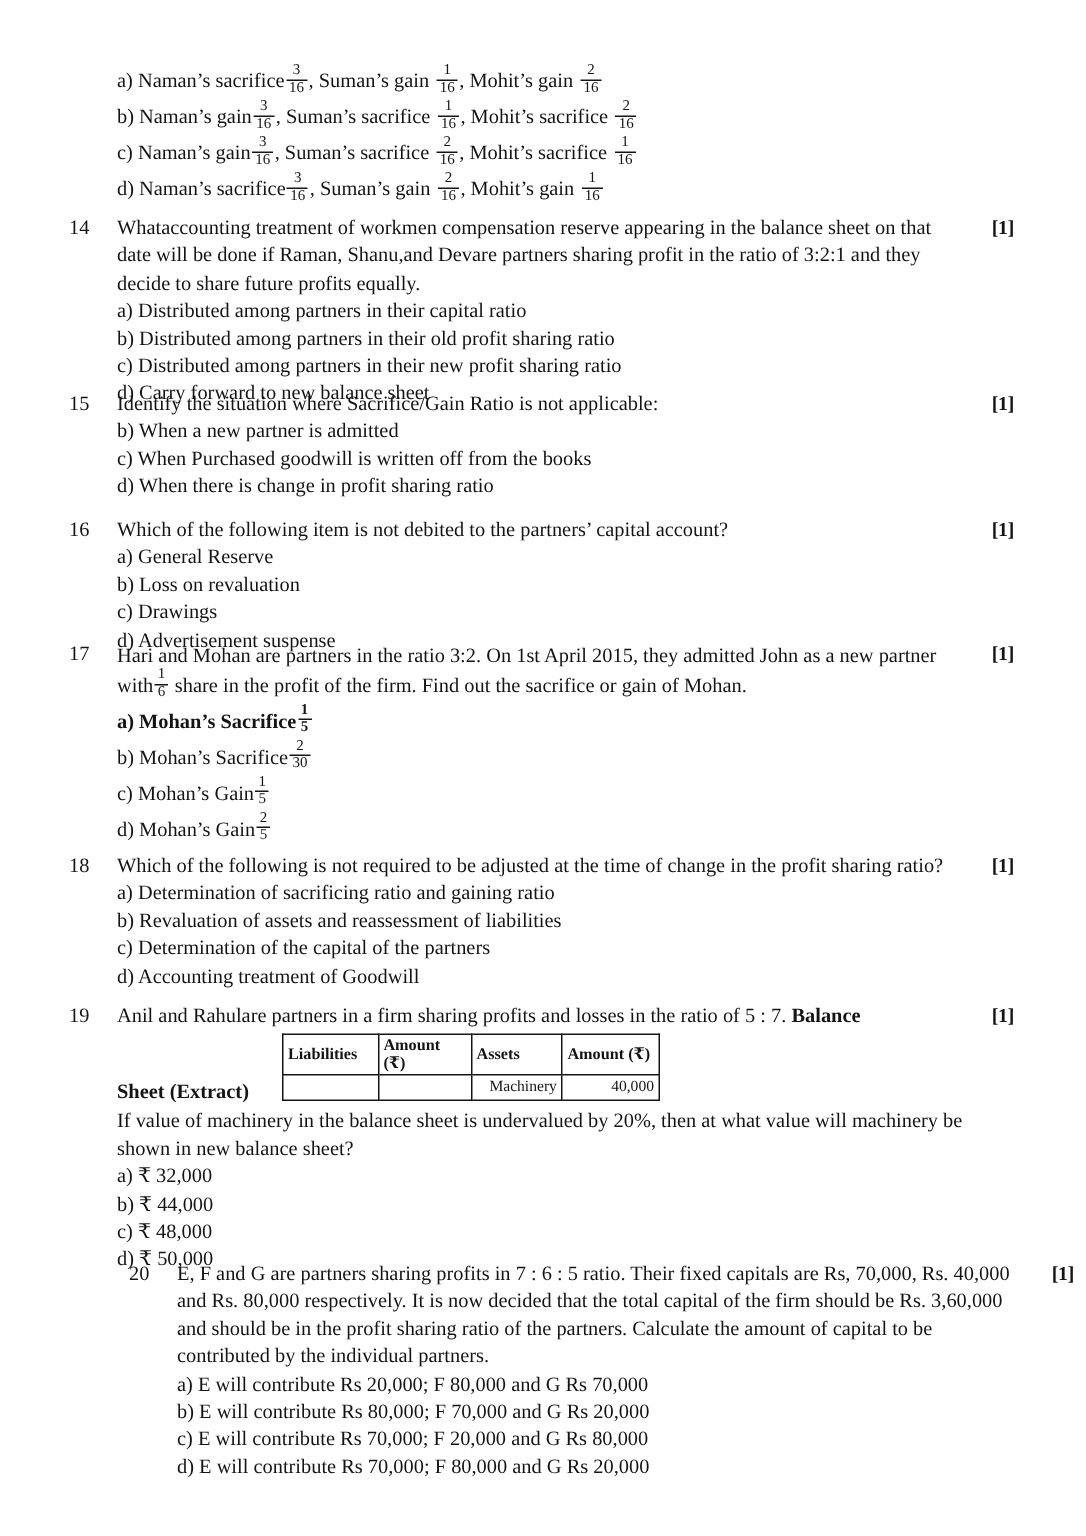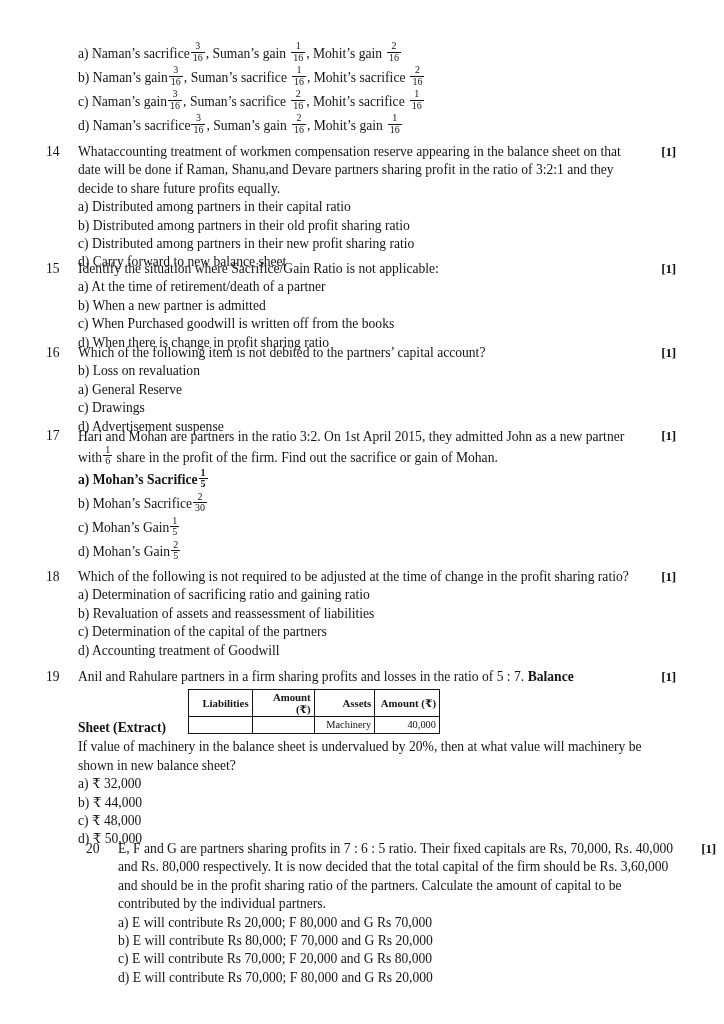--- a/index.html
+++ b/index.html
@@ -104,21 +104,21 @@
     font-size: 10.6px;
     line-height: 12px;
   }
   table.bs th, table.bs td {
     border: 1px solid #141414;
     padding: 1px 3px;
     height: 14px;
   }
   table.bs th {
     font-weight: bold;
-    text-align: right;
+    text-align: left;
     font-size: 10.8px;
   }
   table.bs td {
     text-align: right;
     font-size: 10.4px;
   }
   .col-liab { width: 62px; }
   .col-amt1 { width: 64px; }
   .col-assets { width: 58px; }
   .col-amt2 { width: 68px; }
@@ -169,34 +169,33 @@
       <div class="opt">c) Distributed among partners in their new profit sharing ratio</div>
       <div class="opt">d) Carry forward to new balance sheet</div>
     </div>
   </div>
 
   <div class="qblock" style="position:absolute; left:0; top:260px; width:724px;">
     <span class="qnum">15</span>
     <span class="qmark">[1]</span>
     <div class="qbody">
       <div class="qstem">Identify the situation where Sacrifice/Gain Ratio is not applicable:</div>
-      <div class="opt">a) At the time of retirement/death of a partner</div>
       <div class="opt">b) When a new partner is admitted</div>
       <div class="opt">c) When Purchased goodwill is written off from the books</div>
       <div class="opt">d) When there is change in profit sharing ratio</div>
     </div>
   </div>
 
   <div class="qblock" style="position:absolute; left:0; top:344px; width:724px;">
     <span class="qnum">16</span>
     <span class="qmark">[1]</span>
     <div class="qbody">
       <div class="qstem">Which of the following item is not debited to the partners’ capital account?</div>
+      <div class="opt">a) General Reserve</div>
       <div class="opt">b) Loss on revaluation</div>
-      <div class="opt">a) General Reserve</div>
       <div class="opt">c) Drawings</div>
       <div class="opt">d) Advertisement suspense</div>
     </div>
   </div>
 
   <div class="qblock" style="position:absolute; left:0; top:427px; width:724px;">
     <span class="qnum">17</span>
     <span class="qmark">[1]</span>
     <div class="qbody">
       <div class="qstem" style="line-height:20px;">

